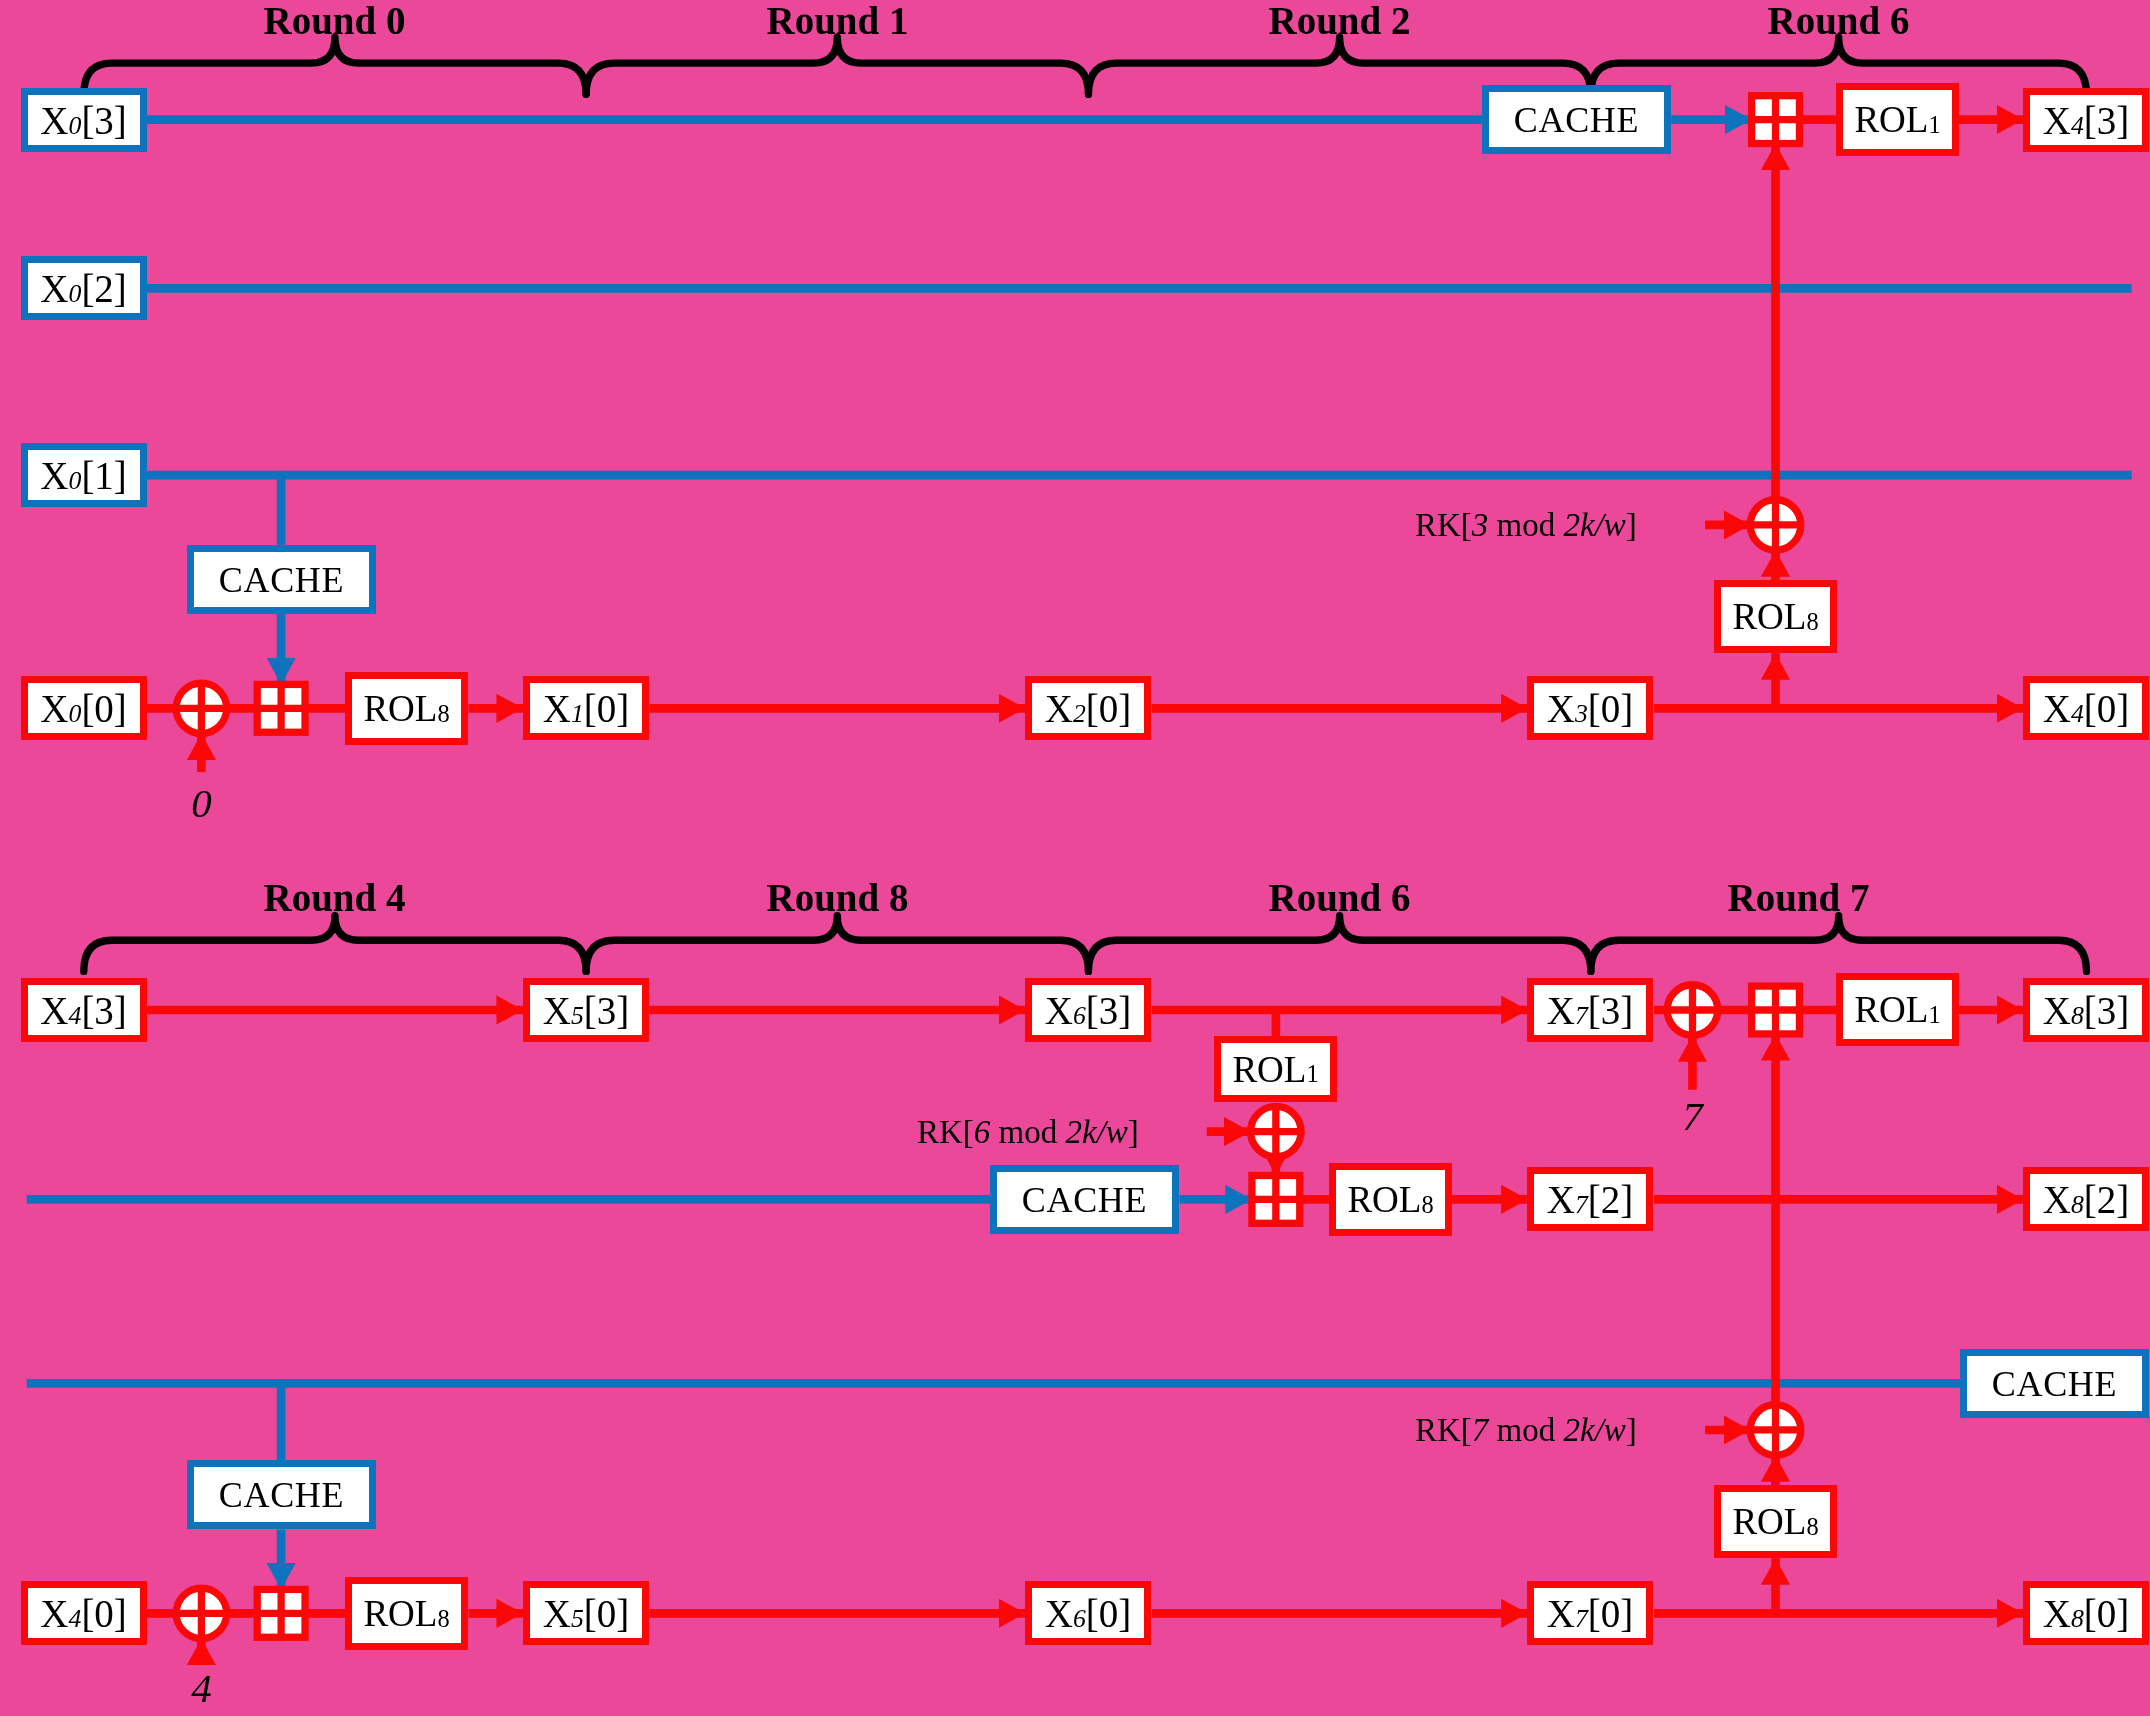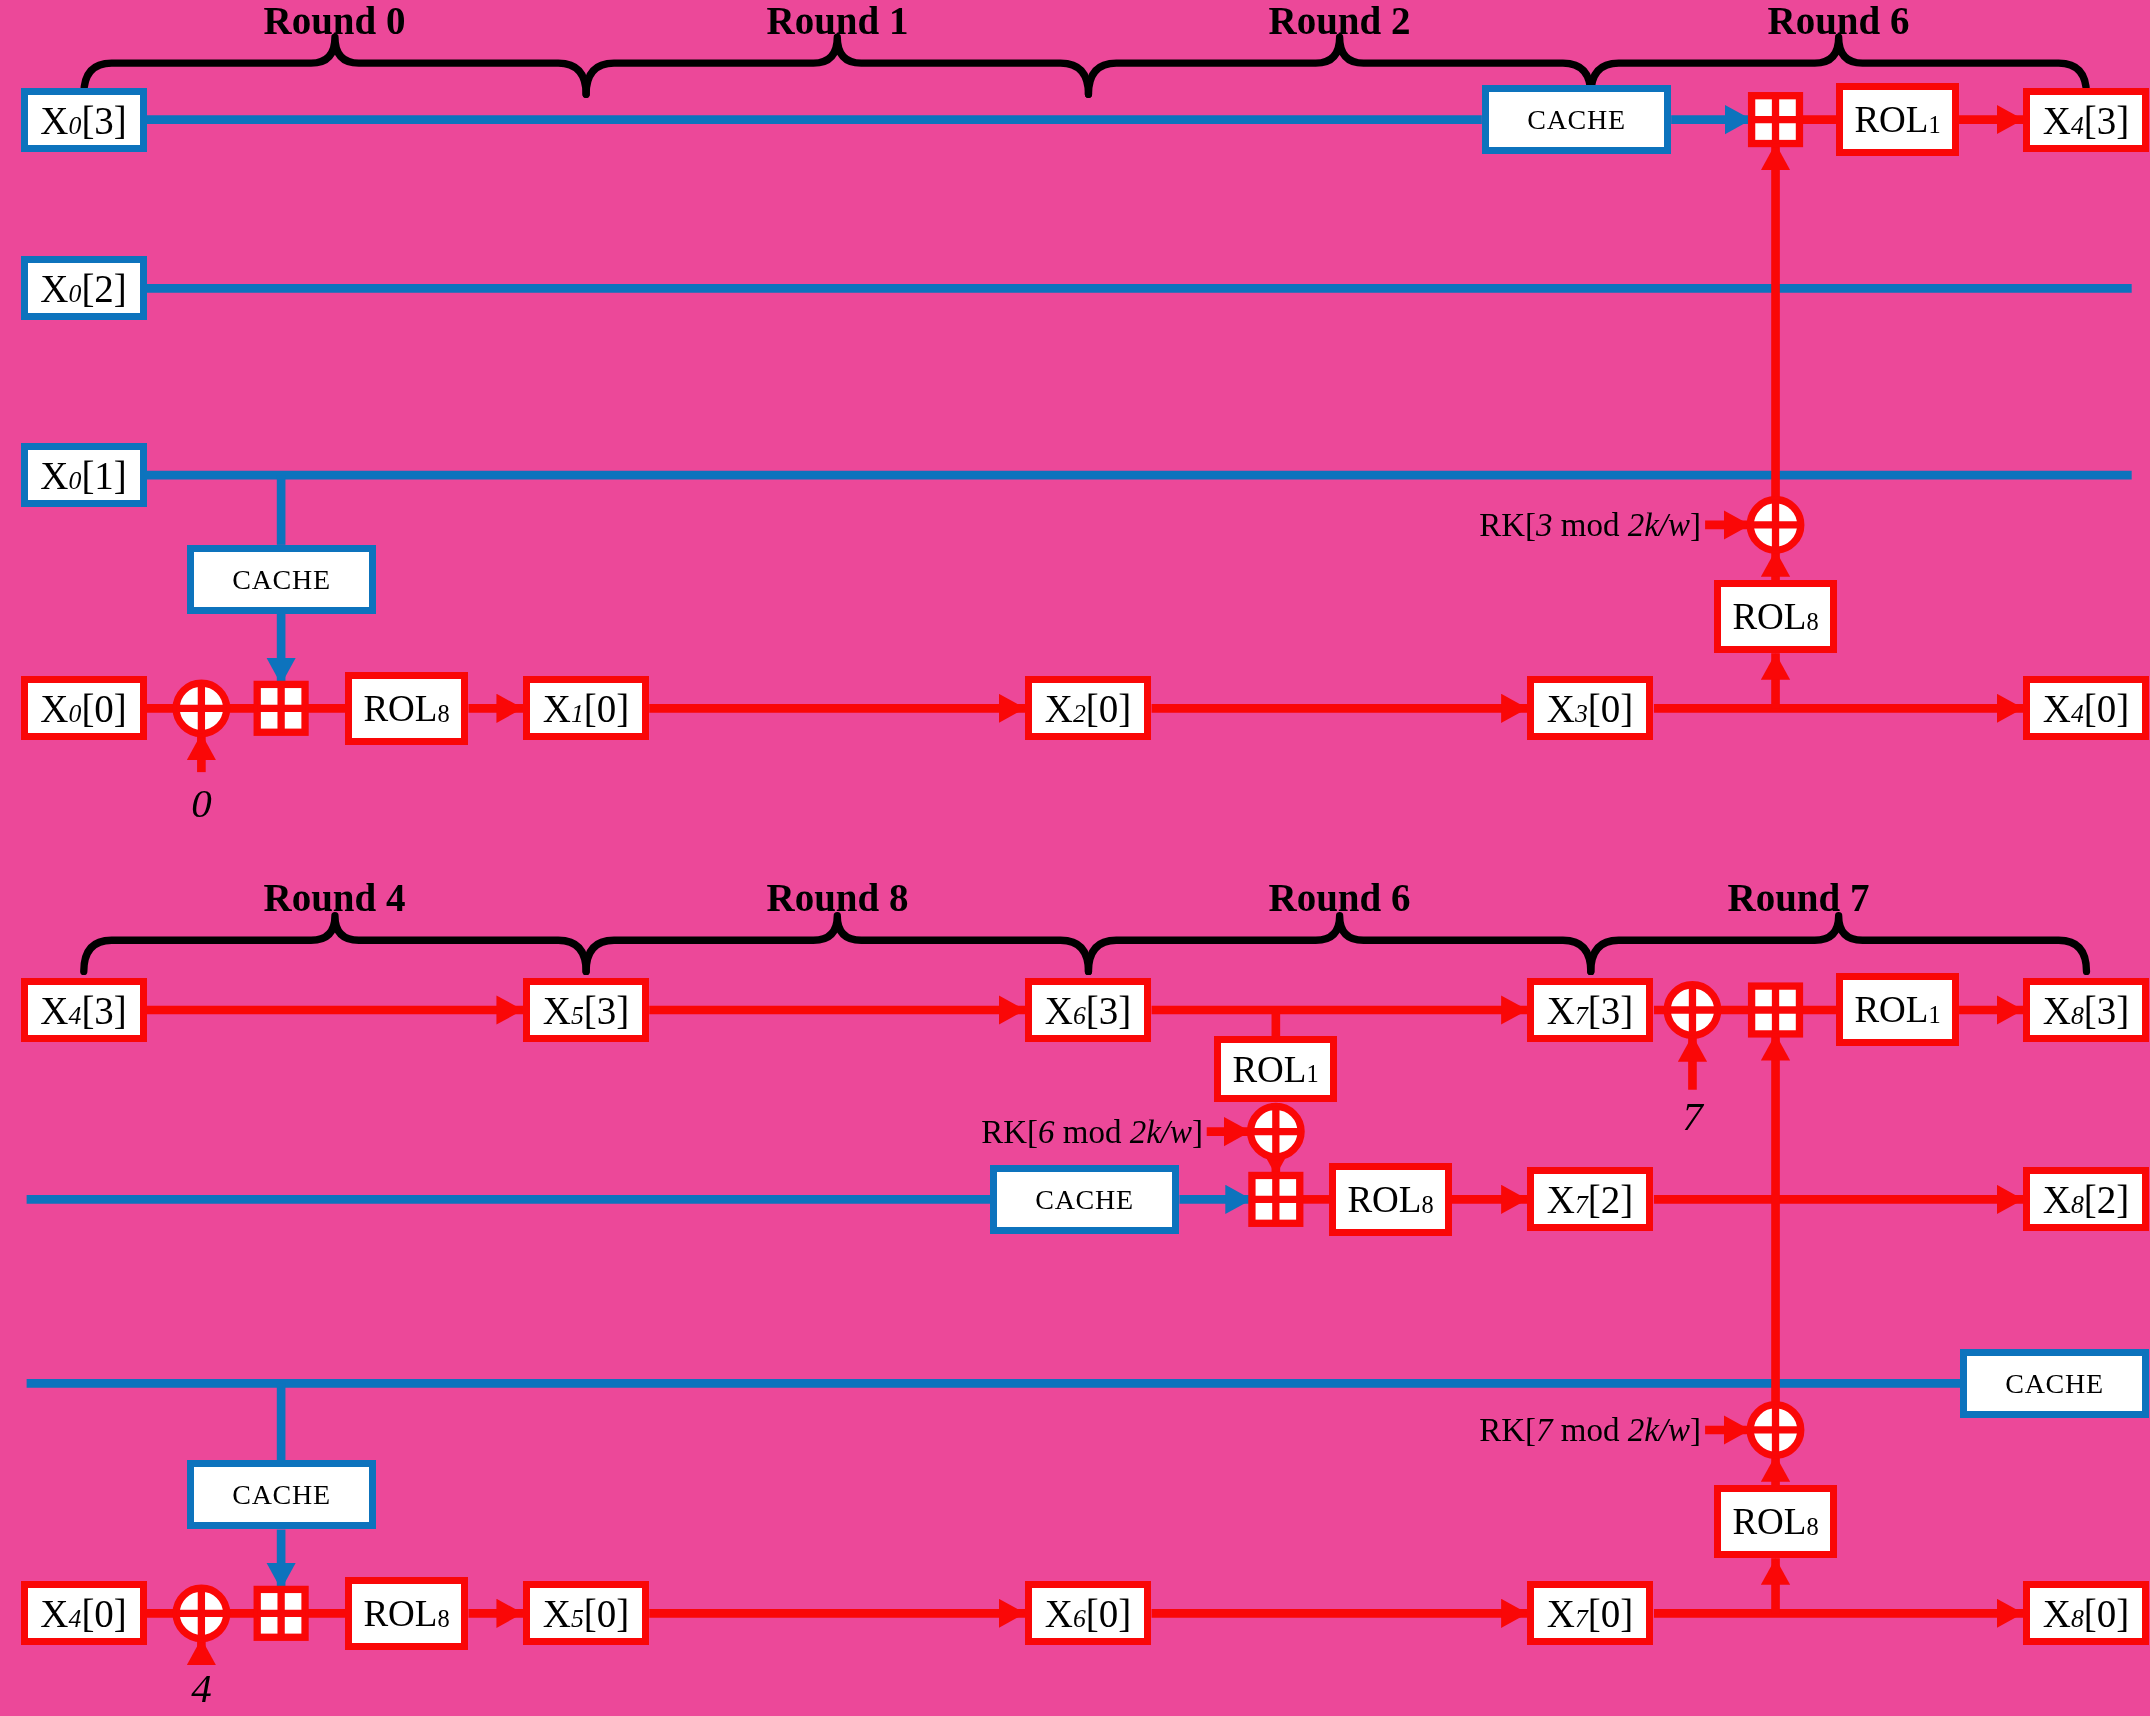--- a/index.html
+++ b/index.html
@@ -18,27 +18,27 @@
   .mred { fill:var(--red); } .mblu { fill:var(--blue); }
   .sym circle, .sym rect { fill:#ffffff; stroke:var(--red); stroke-width:11; }
   .sym line { stroke:var(--red); stroke-width:11; }
 
   
   .box { position:absolute; box-sizing:border-box; background:#ffffff;
          display:flex; align-items:center; justify-content:center; white-space:nowrap; }
   .bl { border:7.3px solid var(--blue); }
   .rd { border:7.3px solid var(--red); }
   .reg   { width:126px; height:64px;  font-size:39px; }
-  .cache { width:189px; height:69px; font-size:28px; letter-spacing:0.7px; }
+  .cache { width:189px; height:69px; font-size:36px; letter-spacing:0.7px; }
   .rol   { width:123px; height:73px; font-size:37px; }
   .rolsm { width:123px; height:66px; font-size:37px; }
   .sb  { font-style:italic; font-size:0.66em; position:relative; top:0.24em; }
   .rsb { font-style:normal; font-size:0.66em; position:relative; top:0.22em; }
   .rk { position:absolute; width:286px; height:40px; line-height:40px;
-        font-size:33px; text-align:right; white-space:nowrap; }
+        font-size:33px; text-align:left; white-space:nowrap; }
   .it { font-style:italic; }
   .round { position:absolute; width:279px; height:40px; line-height:40px;
            text-align:center; font-weight:bold; font-size:39px; }
   .digit { position:absolute; width:73px; height:48px; line-height:48px;
            text-align:center; font-style:italic; font-size:41px; }
 </style>
 </head>
 <body>
 
 <div id="fig">

